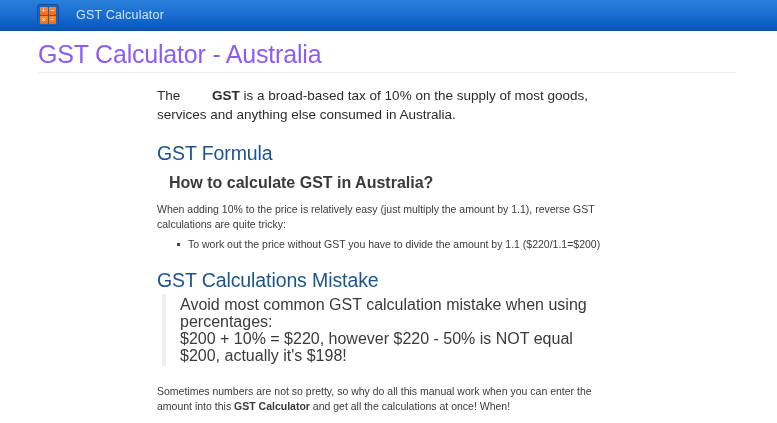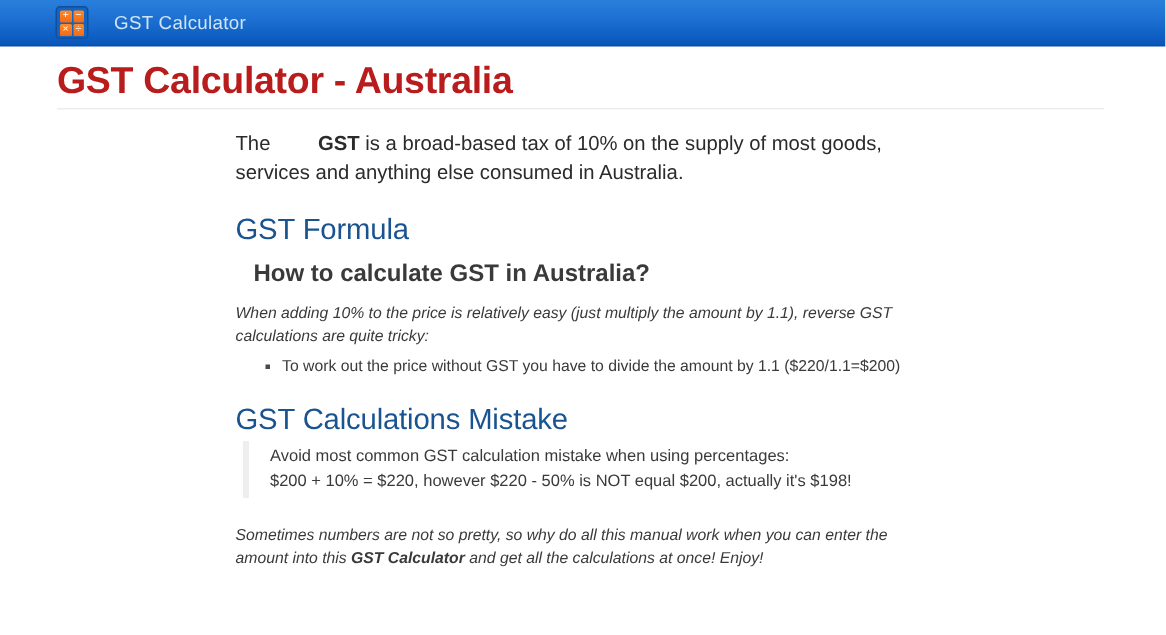--- a/index.html
+++ b/index.html
@@ -61,22 +61,22 @@
     letter-spacing: 0.2px;
     white-space: nowrap;
   }
 
   
   .page-title {
     position: absolute;
     left: 38px;
     top: 40px;
     font-size: 25px;
-    font-weight: bold;
-    color: #b91c1c;
+    font-weight: normal;
+    color: #8b5cf6;
     margin: 0;
     letter-spacing: -0.2px;
     white-space: nowrap;
   }
   .title-rule {
     position: absolute;
     left: 38px;
     top: 72px;
     width: 698px;
     height: 1px;
@@ -117,21 +117,20 @@
     font-weight: bold;
     color: #3a3a3a;
     margin: 0 0 10px 12px;
   }
   .body-p {
     font-size: 10.5px;
     line-height: 14.5px;
     color: #3a3a3a;
     margin: 0 0 6px 0;
     width: 452px;
-    font-style: italic;
   }
   .body-p b { font-weight: bold; }
 
   ul.facts {
     margin: 2px 0 0 0;
     padding-left: 31px;
     list-style: none;
   }
   ul.facts li {
     font-size: 10.5px;
@@ -148,21 +147,21 @@
     height: 3px;
     background: #4a4a4a;
   }
 
   blockquote.note {
     margin: 0 0 0 5px;
     padding: 2px 0 2px 14px;
     border-left: 4px solid #eeeeee;
   }
   blockquote.note p {
-    font-size: 11px;
+    font-size: 16px;
     line-height: 17px;
     color: #3a3a3a;
     margin: 0;
   }
 
   .outro {
     margin-top: 18px;
   }
 </style>
 </head>
@@ -195,15 +194,15 @@
     <li>To work out the price without GST you have to divide the amount by 1.1 ($220/1.1=$200)</li>
   </ul>
 
   <h2 class="section mistake">GST Calculations Mistake</h2>
 
   <blockquote class="note">
     <p>Avoid most common GST calculation mistake when using percentages:</p>
     <p>$200 + 10% = $220, however $220 - 50% is NOT equal $200, actually it's $198!</p>
   </blockquote>
 
-  <p class="body-p outro"><span>Sometimes numbers are not so pretty, so why do all this manual work when you can enter the amount into this </span><b>GST Calculator</b><span> and get all the calculations at once! Enjoy!</span></p>
+  <p class="body-p outro"><span>Sometimes numbers are not so pretty, so why do all this manual work when you can enter the amount into this </span><b>GST Calculator</b><span> and get all the calculations at once! When!</span></p>
 
 </div>
 
 </body></html>

